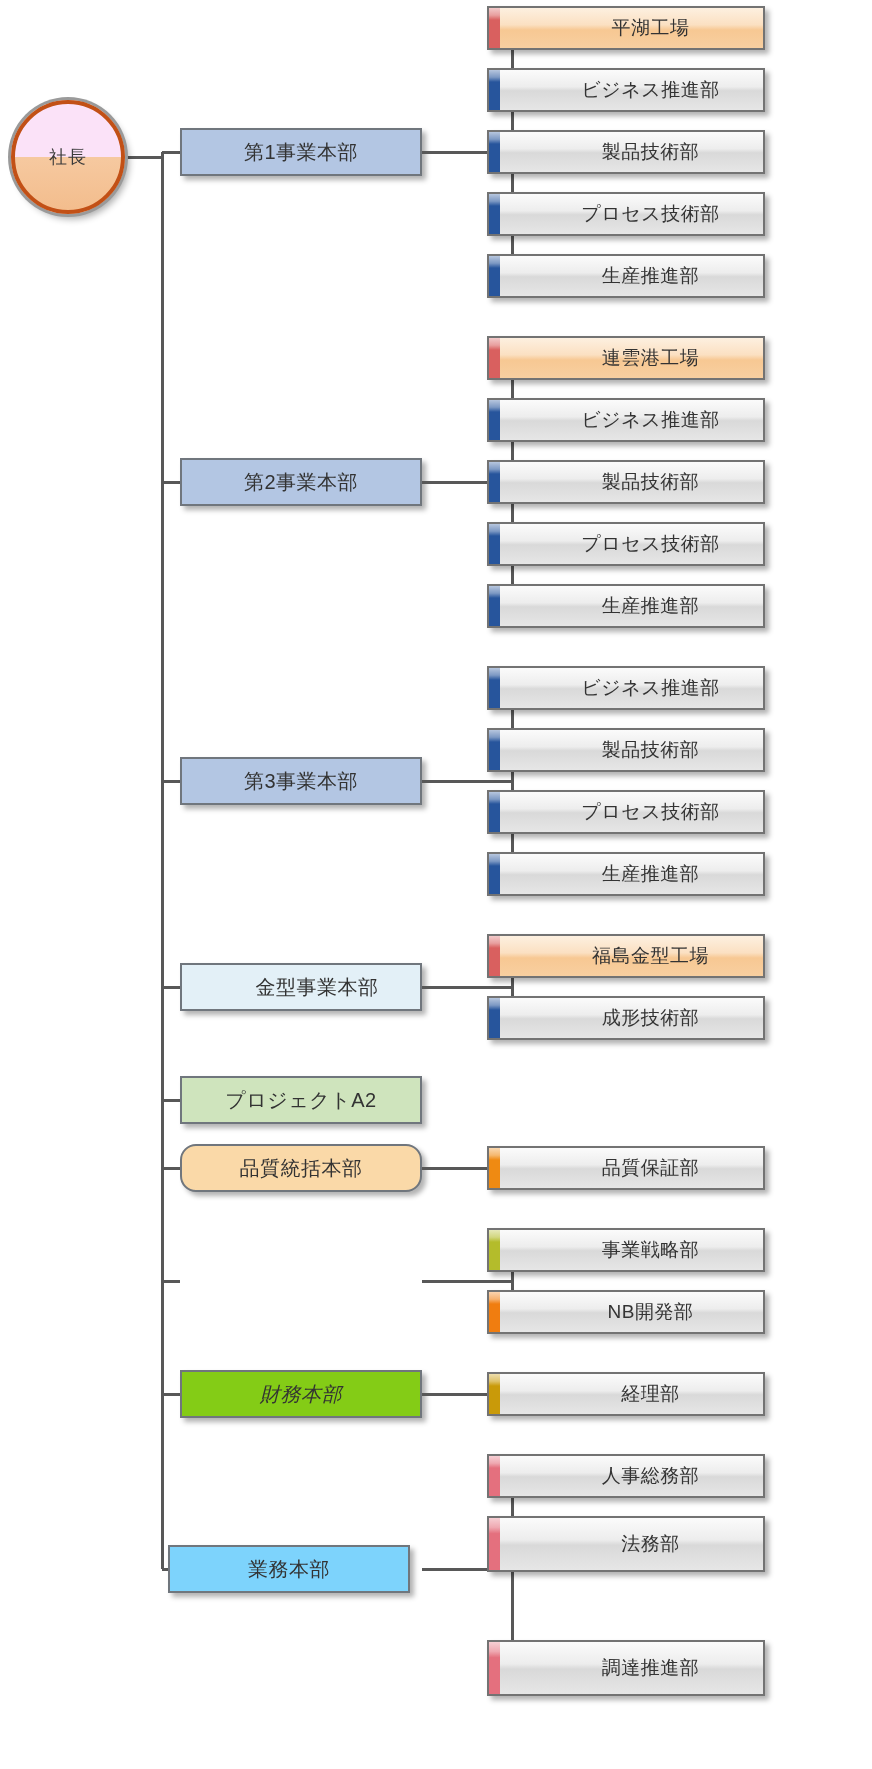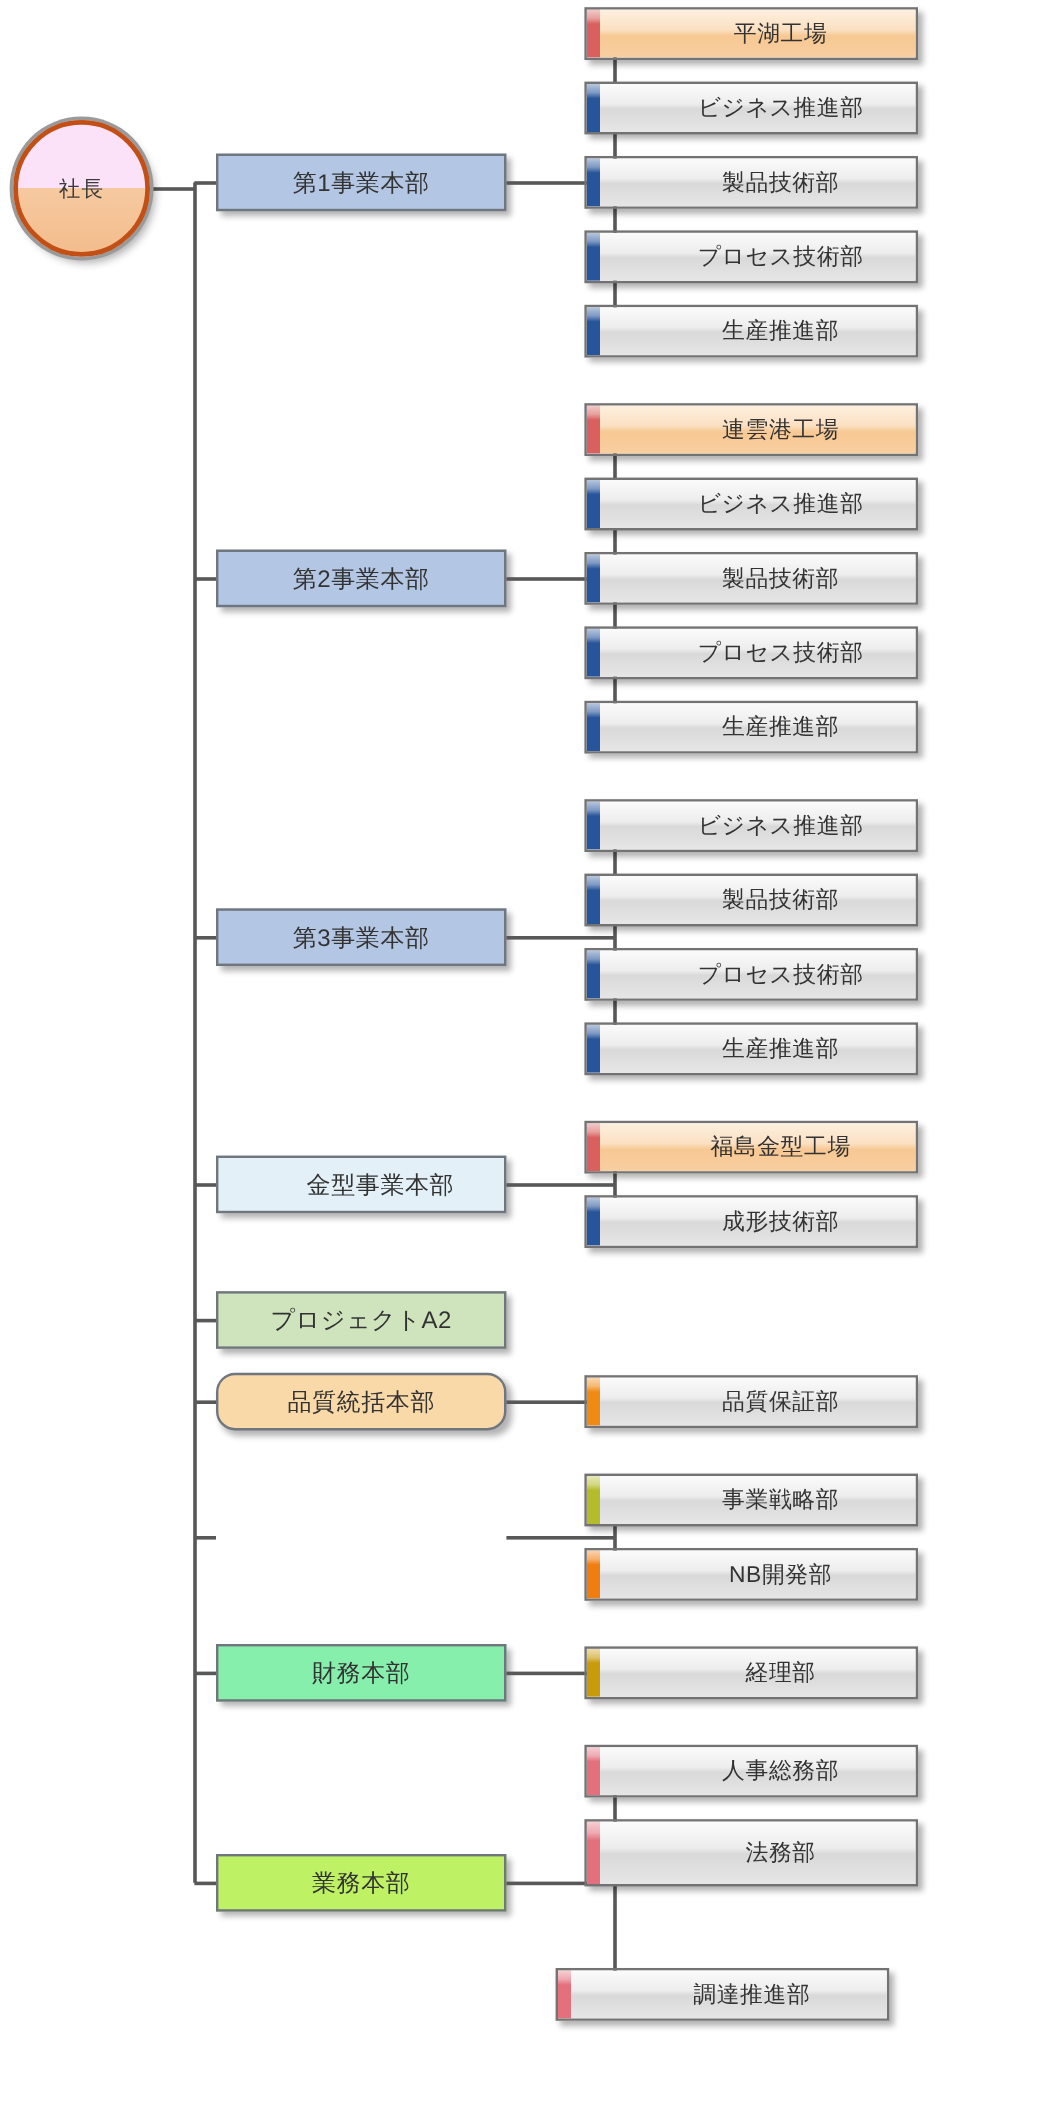--- a/index.html
+++ b/index.html
@@ -276,54 +276,54 @@
       </div>
     </div>
     <div class="line h" style="left: 512px; top: 1311px;"></div>
     <div class="node2" style="left: 487px; top: 1290px; width: 278px; height: 44px;">
       <div class="accent" style="background: linear-gradient(rgba(240, 125, 16, 0.333) 0%, rgba(240, 125, 16, 0.6) 18%, rgb(240, 125, 16) 30%, rgb(240, 125, 16) 100%);"></div>
       <div class="body gray">
         <span class="label">NB開発部</span>
       </div>
     </div>
     <div class="line h" style="left: 162px; top: 1393px; width: 18px;"></div>
-    <div class="node1" style="left: 180px; top: 1370px; width: 242px; height: 48px; background: #86efac;">
+    <div class="node1" style="left: 180px; top: 1370px; width: 242px; height: 48px; background: #84cc16; font-style: italic;">
       <span class="label">財務本部</span>
     </div>
     <div class="line h" style="left: 422px; top: 1393px; width: 90px;"></div>
     <div class="line h" style="left: 512px; top: 1393px;"></div>
     <div class="node2" style="left: 487px; top: 1372px; width: 278px; height: 44px;">
       <div class="accent" style="background: linear-gradient(rgba(201, 154, 9, 0.333) 0%, rgba(201, 154, 9, 0.6) 18%, rgb(201, 154, 9) 30%, rgb(201, 154, 9) 100%);"></div>
       <div class="body gray">
         <span class="label">経理部</span>
       </div>
     </div>
     <div class="line h" style="left: 162px; top: 1568px; width: 18px;"></div>
-    <div class="node1" style="left: 180px; top: 1545px; width: 242px; height: 48px; background: #bef264;">
+    <div class="node1" style="left: 168px; top: 1545px; width: 242px; height: 48px; background: #7dd3fc;">
       <span class="label">業務本部</span>
     </div>
     <div class="line h" style="left: 422px; top: 1568px; width: 90px;"></div>
     <div class="line v" style="left: 511px; top: 1476px; height: 186px;"></div>
     <div class="line h" style="left: 512px; top: 1475px;"></div>
     <div class="node2" style="left: 487px; top: 1454px; width: 278px; height: 44px;">
       <div class="accent" style="background: linear-gradient(rgba(228, 112, 126, 0.333) 0%, rgba(228, 112, 126, 0.6) 18%, rgb(228, 112, 126) 30%, rgb(228, 112, 126) 100%);"></div>
       <div class="body gray">
         <span class="label">人事総務部</span>
       </div>
     </div>
     <div class="line h" style="left: 512px; top: 1537px;"></div>
     <div class="node2" style="left: 487px; top: 1516px; width: 278px; height: 56px;">
       <div class="accent" style="background: linear-gradient(rgba(228, 112, 126, 0.333) 0%, rgba(228, 112, 126, 0.6) 18%, rgb(228, 112, 126) 30%, rgb(228, 112, 126) 100%);"></div>
       <div class="body gray">
         <span class="label">法務部</span>
       </div>
     </div>
     <div class="line h" style="left: 512px; top: 1599px;"></div>
     <div class="line h" style="left: 512px; top: 1661px;"></div>
-    <div class="node2" style="left: 463px; top: 1640px; width: 278px; height: 44px;">
+    <div class="node2" style="left: 487px; top: 1640px; width: 278px; height: 56px;">
       <div class="accent" style="background: linear-gradient(rgba(228, 112, 126, 0.333) 0%, rgba(228, 112, 126, 0.6) 18%, rgb(228, 112, 126) 30%, rgb(228, 112, 126) 100%);"></div>
       <div class="body gray">
         <span class="label">調達推進部</span>
       </div>
     </div>
     <div class="president" style="left: 11px; top: 100px; width: 114px; height: 114px;">
       <span class="label">社長</span>
     </div>
   </div>
 

